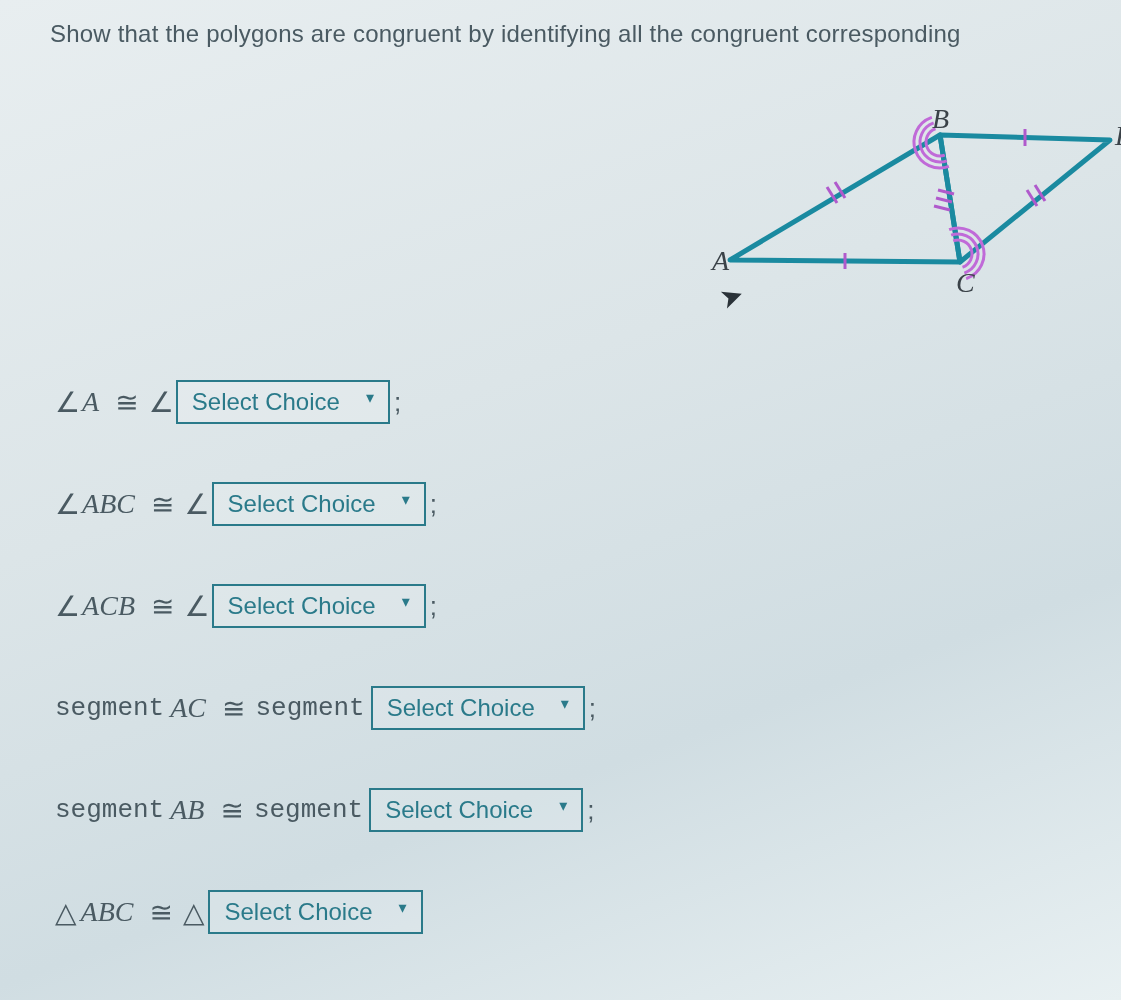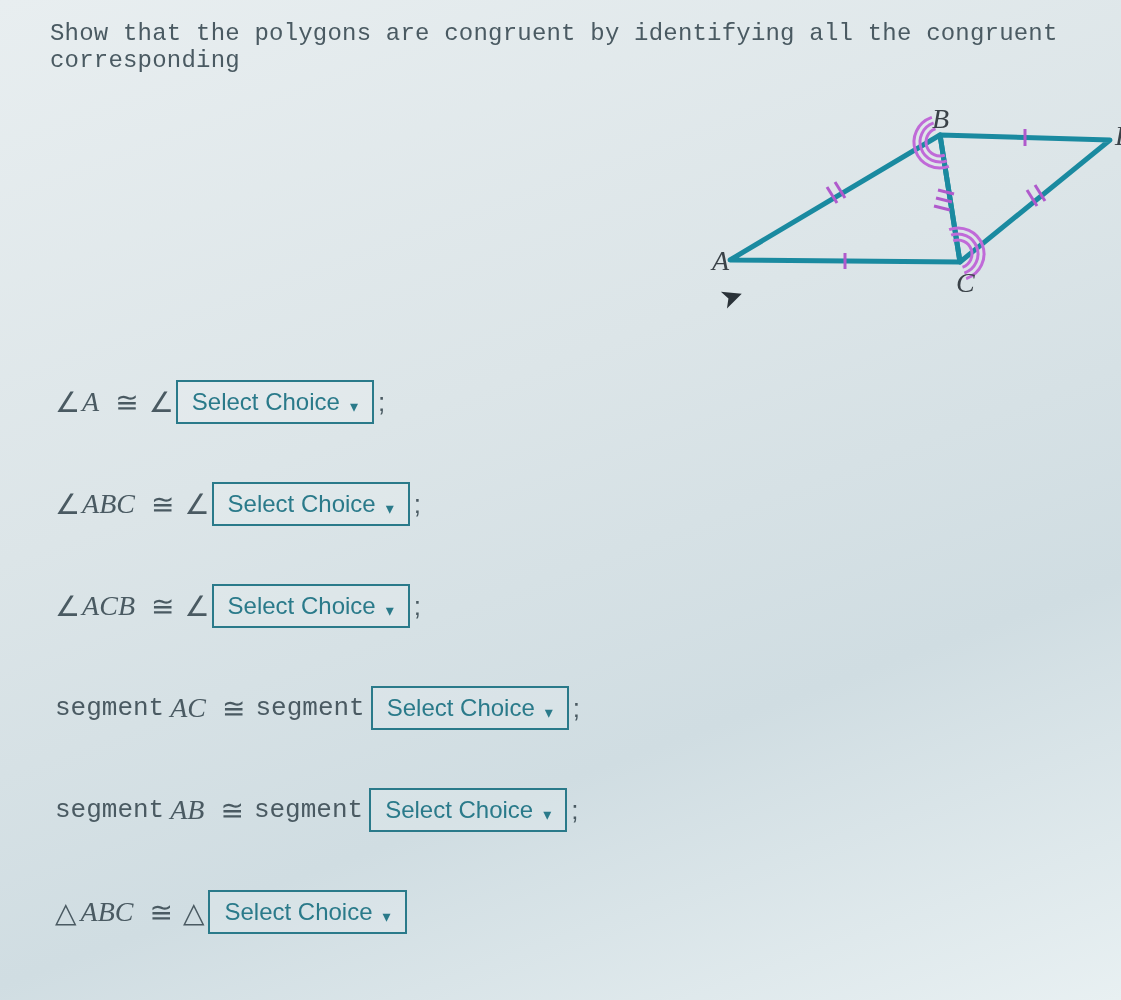--- a/index.html
+++ b/index.html
@@ -15,21 +15,20 @@
     overflow: hidden;
   }
   .question-text {
     position: absolute;
     top: 20px;
     left: 50px;
     right: 10px;
     font-size: 24px;
     color: #4a5a62;
     letter-spacing: 0.2px;
-    font-family: Liberation Mono, monospace;
   }
   .diagram-area {
     position: absolute;
     top: 110px;
     left: 710px;
     width: 420px;
     height: 200px;
   }
   .cursor-arrow {
     position: absolute;
@@ -77,25 +76,26 @@
   .triangle-sym {
     font-family: "Times New Roman", serif;
     font-size: 28px;
     margin-right: 4px;
   }
   .select-box {
     border: 2px solid #2a7a8a;
     background: rgba(255,255,255,0.15);
     padding: 6px 14px;
     display: inline-flex;
-    align-items: flex-end;
+    align-items: flex-start;
     color: #2a7a8a;
     font-size: 24px;
     font-family: Arial, sans-serif;
     cursor: pointer;
+    gap: 16px;
   }
   .select-box .chev {
     margin-left: 10px;
     font-size: 16px;
   }
   .semi {
     font-size: 26px;
     margin-left: 4px;
     color: #4a5a62;
   }

